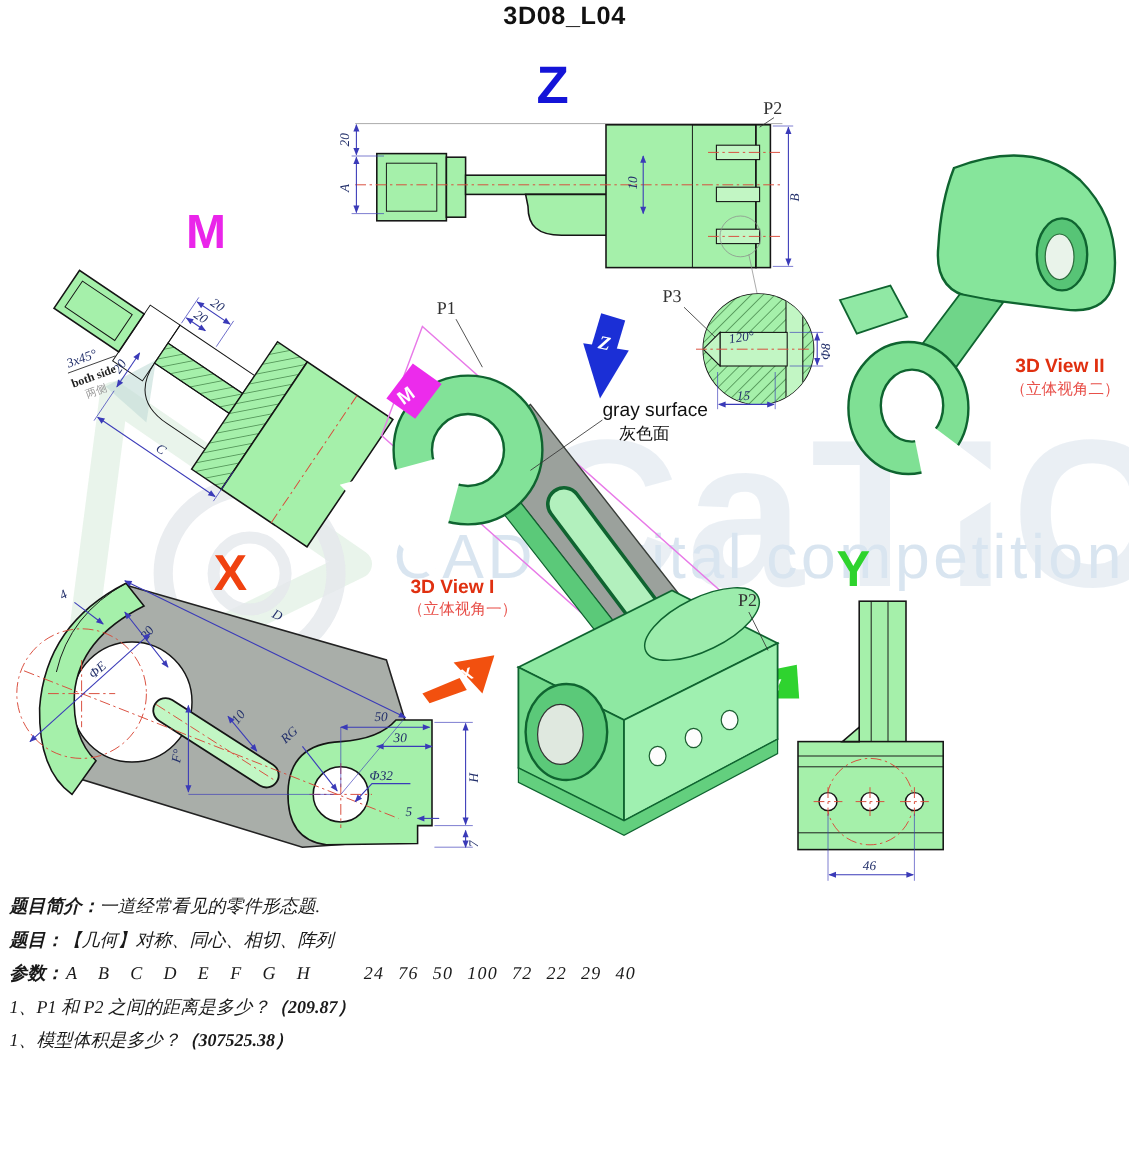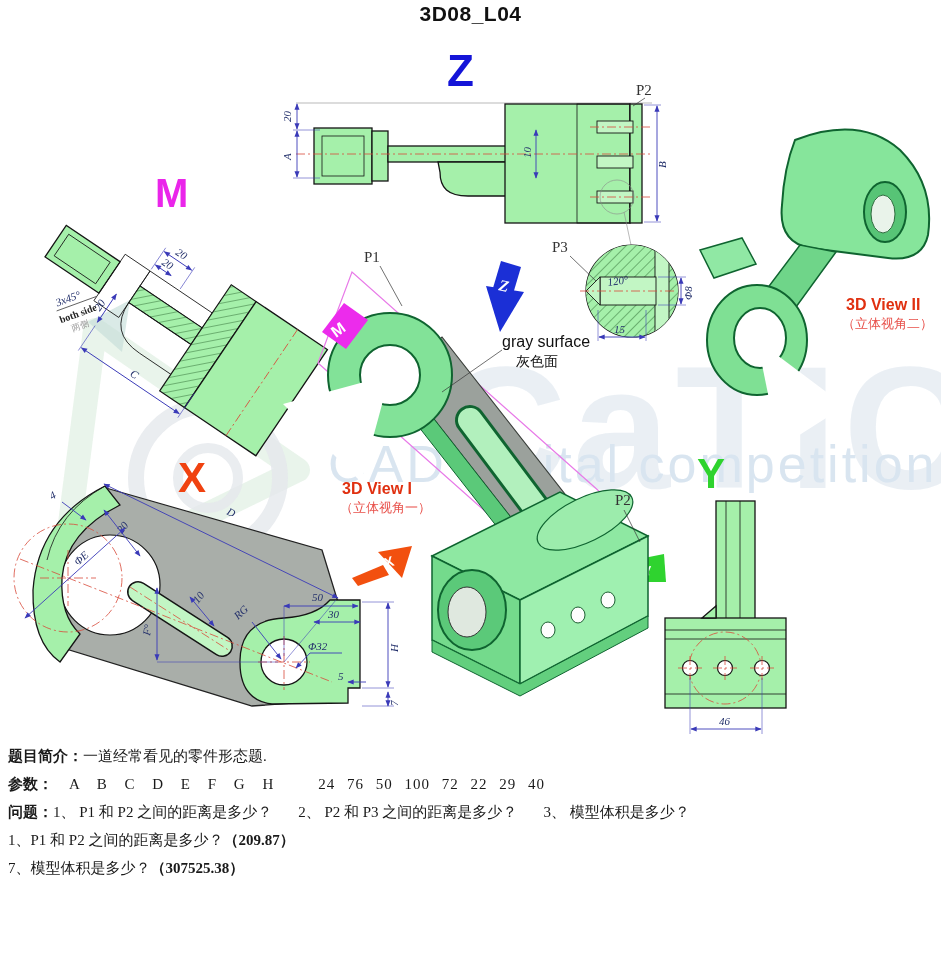--- a/index.html
+++ b/index.html
@@ -25,23 +25,23 @@
   .cl{stroke:#d84a3a;stroke-width:.8;stroke-dasharray:9 3 2 3;fill:none;}
   .part{fill:#a5f0aa;stroke:#151515;stroke-width:1.3;}
   .partL{fill:#c2f6c4;stroke:#151515;stroke-width:.9;}
   .iline{stroke:#151515;stroke-width:.8;fill:none;}
   .lead{stroke:#333;stroke-width:.7;fill:none;}
   .wm-big{font:bold 175px "Liberation Sans",sans-serif;fill:#e7edf3;letter-spacing:6px;}
   .wm-tag{font:52px "Liberation Sans",sans-serif;fill:#d3e1ee;letter-spacing:3px;}
   .info{position:absolute;top:742px;left:8px;width:928px;
         font-family:"Liberation Serif","DejaVu Serif",serif;font-size:15px;
         color:#1a1a1a;line-height:28px;}
-  .info p{margin:0;}
+  .info p{margin:0;font-style:italic;}
   .lab{font-weight:bold;}
-  .pl{letter-spacing:7px;margin-left:16px;text-align:right;}
+  .pl{letter-spacing:7px;margin-left:2px;text-align:right;}
   .pv{margin-left:38px;word-spacing:7px;letter-spacing:1px;}
   .q{margin-right:26px;}
   .av{font-weight:bold;}
 </style>
 </head>
 <body>
 
 <div class="page">
   <h1 class="title">3D08_L04</h1>
 
@@ -314,18 +314,18 @@
         <ellipse cx="760" cy="338" rx="26" ry="30" fill="#ffffff" stroke="#0f6430" stroke-width="2"></ellipse>
         <polygon points="757,340 845,406 779,448" fill="#ffffff" stroke="none"></polygon>
       </g>
       <text x="846" y="310" class="vtitle">3D View II</text>
       <text x="842" y="328" class="vsub">（立体视角二）</text>
     </g>
   </svg>
 
   <div class="info">
     <p><span class="lab">题目简介：</span><span>一道经常看见的零件形态题.</span></p>
+    <p><span class="lab">题目：</span><span>【几何】对称、同心、相切、阵列</span></p>
     <p><span class="lab">参数：</span><span class="pl">A B C D E F G H</span><span class="pv">24 76 50 100 72 22 29 40</span></p>
-    <p><span class="lab">问题：</span><span class="q">1、 P1 和 P2 之间的距离是多少？</span><span class="q">2、 P2 和 P3 之间的距离是多少？</span><span class="q">3、 模型体积是多少？</span></p>
     <p><span>1、P1 和 P2 之间的距离是多少？</span><span class="av">（209.87）</span></p>
-    <p><span>7、模型体积是多少？</span><span class="av">（307525.38）</span></p>
+    <p><span>1、模型体积是多少？</span><span class="av">（307525.38）</span></p>
   </div>
 </div>
 
 </body></html>

